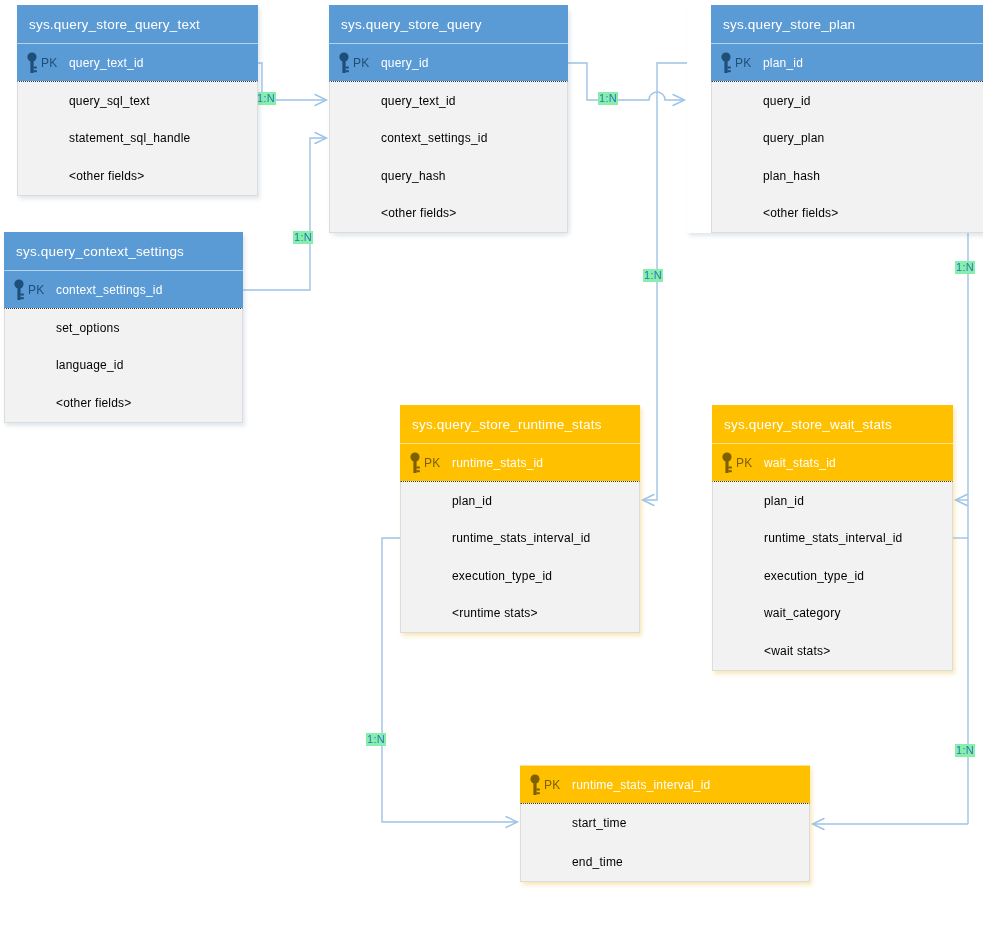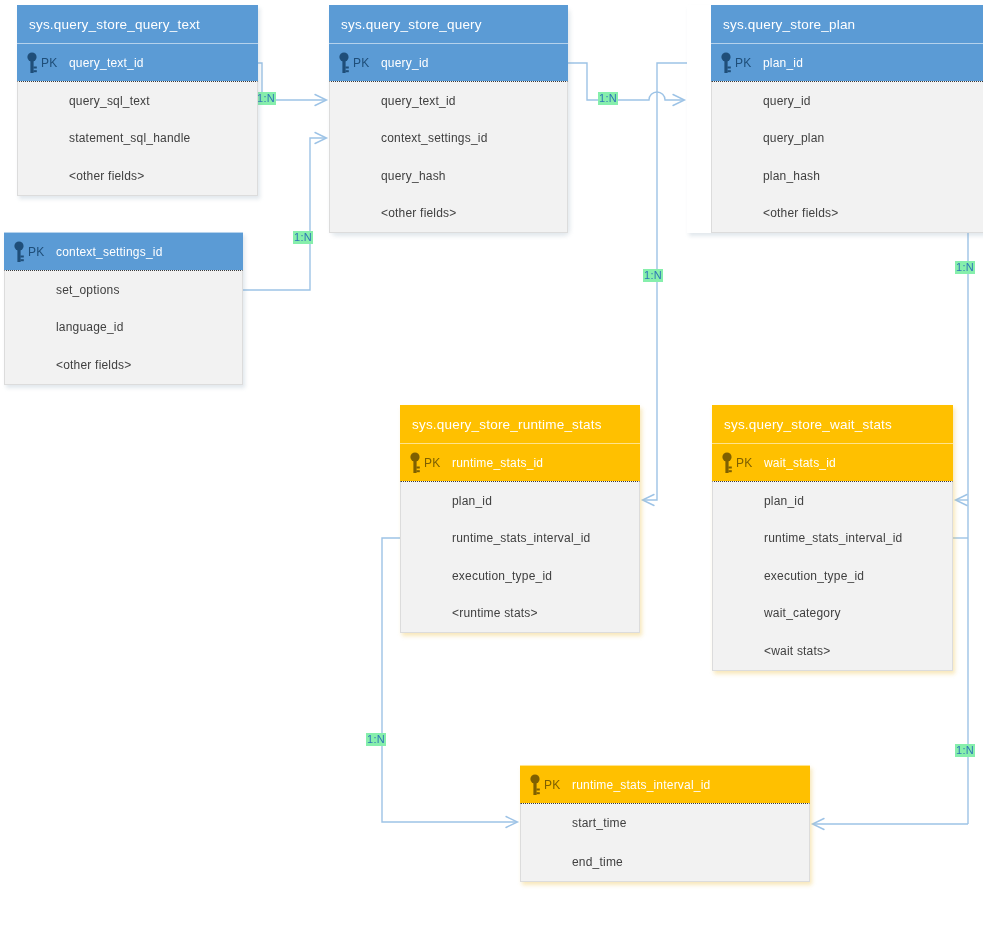--- a/index.html
+++ b/index.html
@@ -25,21 +25,21 @@
   .pk-row .pk-lbl{position:absolute;left:24px;font-size:12px;}
   .pk-row .pk-field{position:absolute;left:52px;color:#ffffff;}
   .tbl-body{
     background:#F2F2F2;
     border:1px solid #DCDCDC;border-top:1.5px dotted #3a3a3a;
     box-sizing:border-box;
   }
   .field-row{
     height:37.5px;display:flex;align-items:center;
     padding-left:51px;box-sizing:border-box;
-    color:#404040;font-size:12px;letter-spacing:.2px;
+    color:#000000;font-size:12px;letter-spacing:.2px;
   }
   .blue .tbl-header,.blue .pk-row{background:#5B9BD5;}
   .blue .pk-lbl{color:#1F4E79;}
   .blue{box-shadow:2px 3px 4px rgba(120,145,170,.22);}
   .orange .tbl-header,.orange .pk-row{background:#FFC000;}
   .orange .pk-lbl{color:#7F6000;}
   .orange{box-shadow:2px 3px 4px rgba(235,190,60,.35);}
   .t7 .field-row{height:38.5px;}
   
   #connector-layer{position:absolute;left:0;top:0;pointer-events:none;}
@@ -172,20 +172,23 @@
     <div class="field-row">
         <span>plan_hash</span>
       </div>
     <div class="field-row">
         <span>&lt;other fields&gt;</span>
       </div>
   </div>
 </div>
 
 <div class="tbl blue" style="left:4px;top:232px;width:239px;">
+  <div class="tbl-header">
+      <span>sys.query_context_settings</span>
+    </div>
   <div class="pk-row">
     <svg class="key-icon" viewBox="0 0 14 22">
       <g fill="#1F4E79">
           <circle cx="6" cy="5" r="4.6"></circle>
           <rect x="4.4" y="8" width="3.2" height="13"></rect>
           <rect x="7.4" y="14.5" width="3.4" height="2"></rect>
           <rect x="7.4" y="18.2" width="3.4" height="2"></rect>
         </g>
     </svg>
     <span class="pk-lbl">PK</span>

